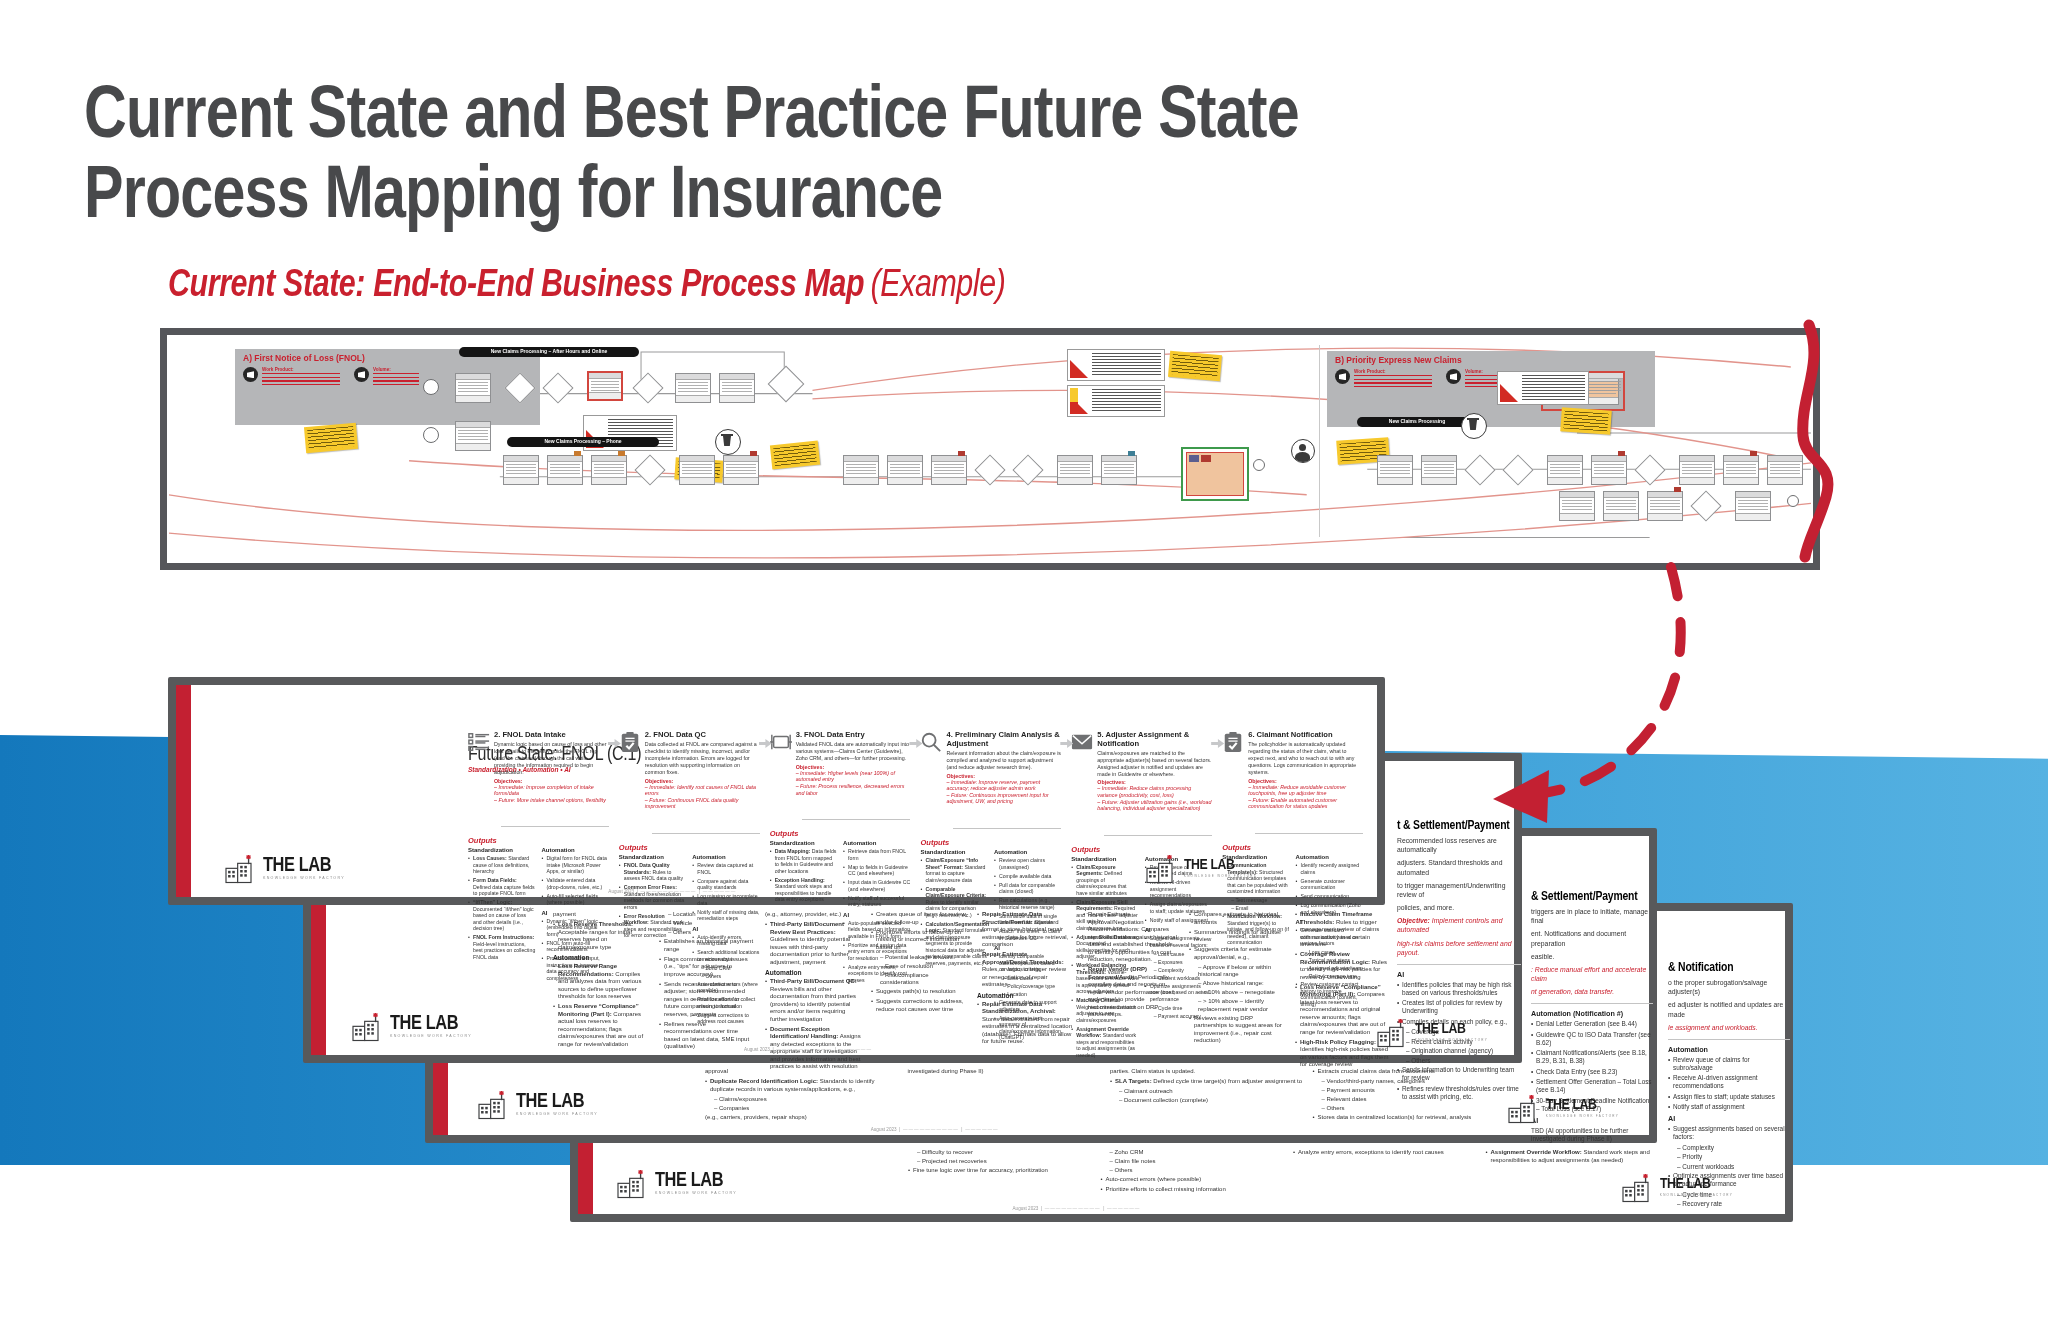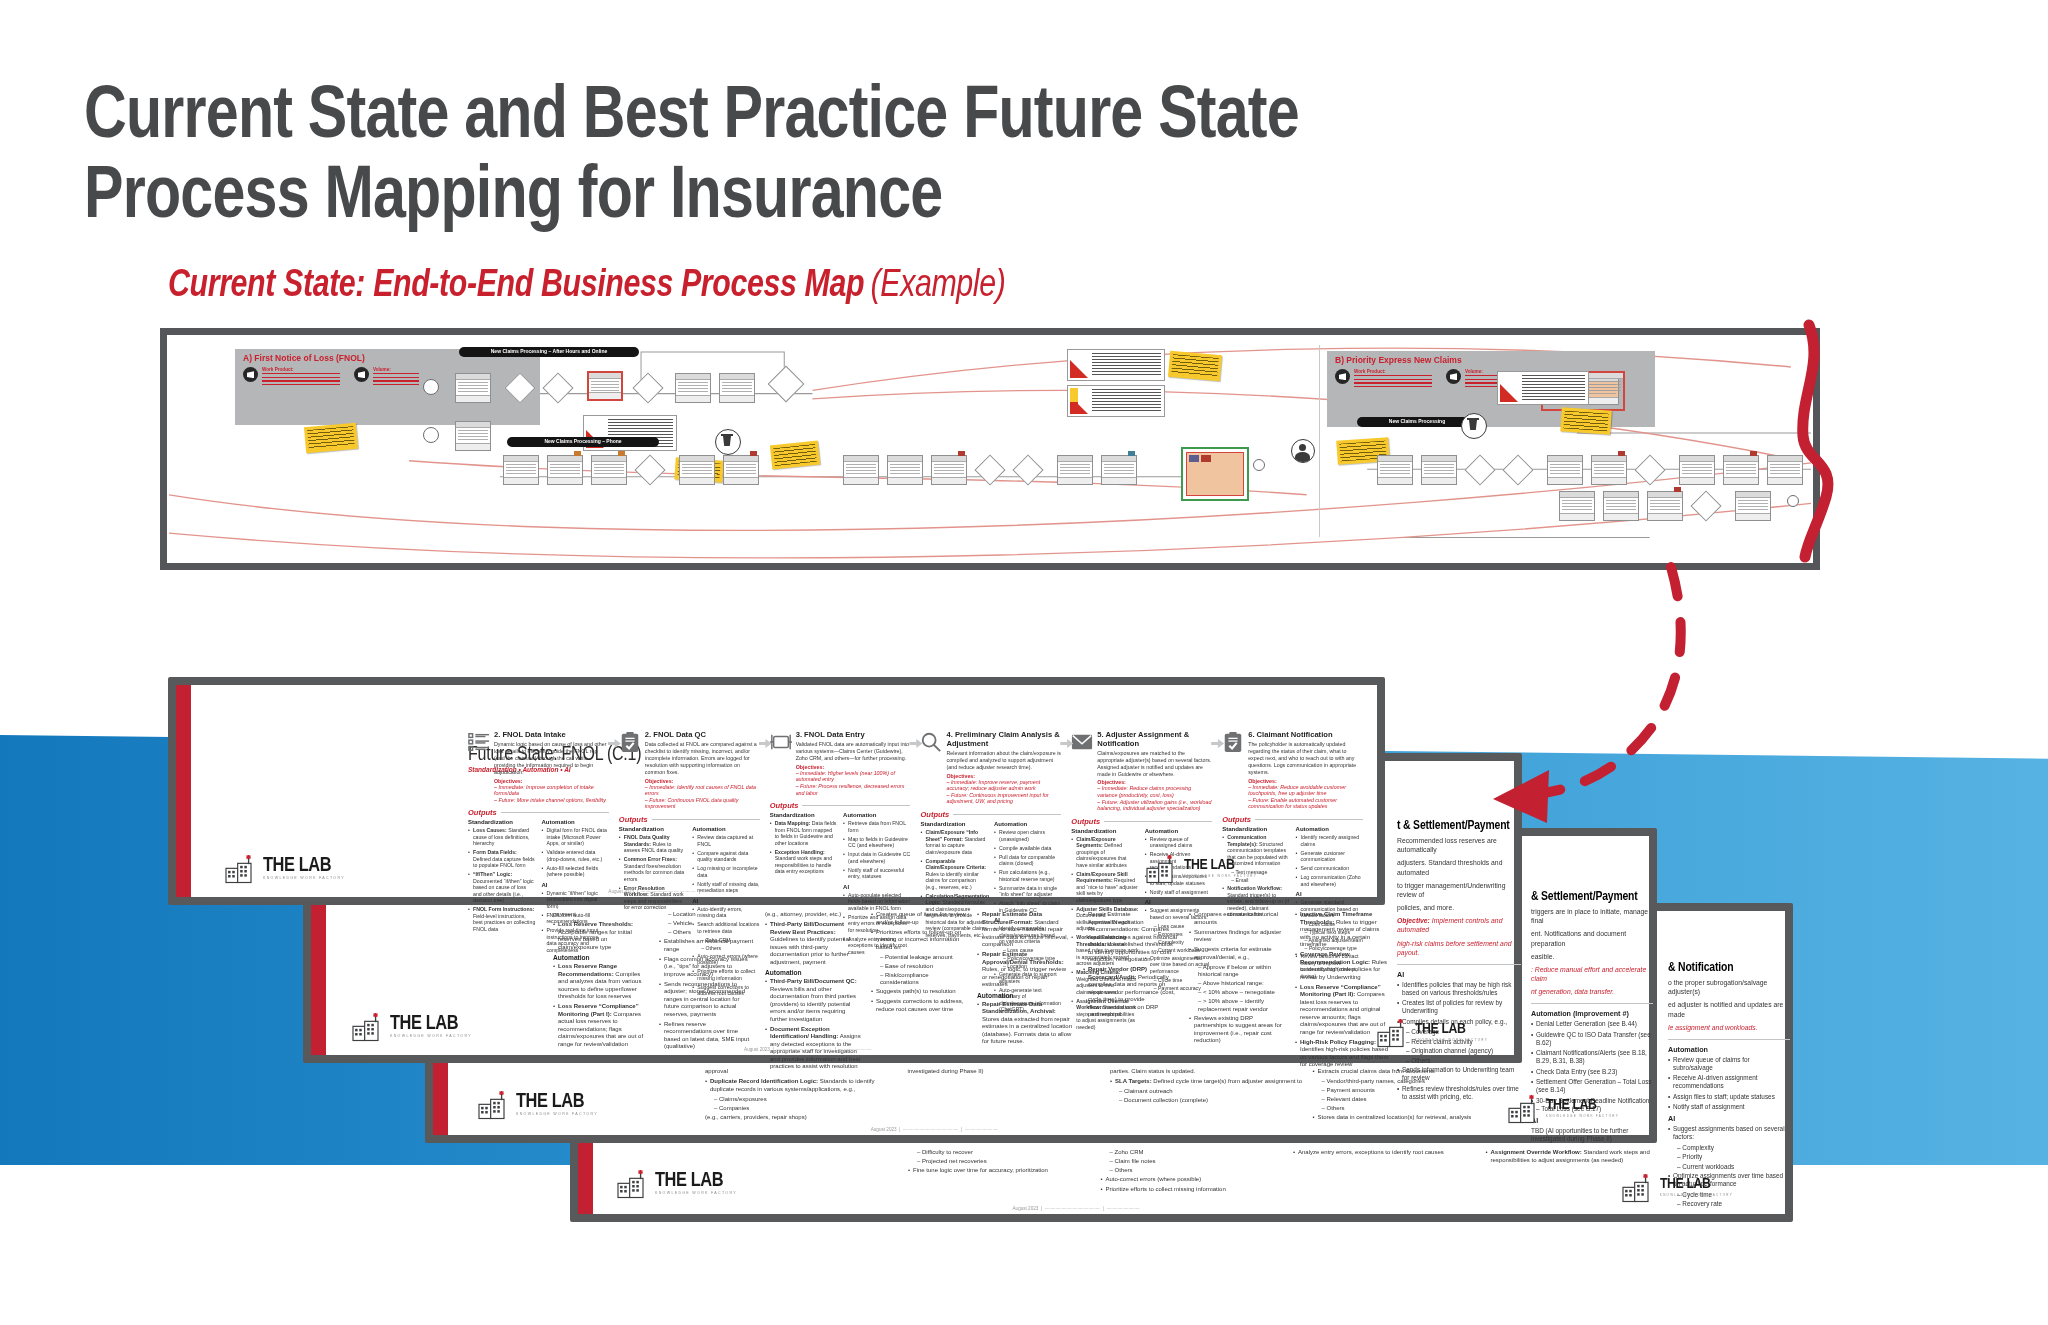--- a/index.html
+++ b/index.html
@@ -104,21 +104,21 @@
   .step{position:relative;}
   .step-top{display:flex;min-height:62px;}
   .sicon{width:22px;flex:0 0 auto;margin-right:4px;color:#6F7072;}
   .sarrow{position:absolute;left:-11px;top:8px;width:13px;height:9px;background:#C7C8CA;
      clip-path:polygon(0 32%,52% 32%,52% 0,100% 50%,52% 100%,52% 68%,0 68%);}
   .st-title{font-size:7.6px;font-weight:700;color:#1f1f1f;line-height:1.15;}
   .st-desc{font-size:5.3px;color:#333;line-height:1.3;margin-top:1.5px;}
   .st-objl{font-size:5.3px;color:#C9202E;font-weight:700;margin-top:2px;}
   .st-obj{font-size:5.3px;color:#C9202E;font-style:italic;line-height:1.25;}
   .outputs-h{display:flex;align-items:center;margin:5px 0 2px;}
-  .outputs-h b{color:#C9202E;font-size:7.5px;font-weight:700;font-style:italic;margin-right:4px;}
+  .outputs-h b{color:#C9202E;font-size:7.5px;font-weight:700;font-style:italic;margin-right:4px;margin-top:28px;}
   .outputs-h i{flex:1;height:1px;background:#c4c4c4;}
   .cols{display:flex;column-gap:6px;}
   .col{flex:1;min-width:0;}
   .col h5{margin:0 0 2px;font-size:6px;color:#1f1f1f;}
   .col h5.later{margin-top:4px;}
   .b-item{font-size:5.2px;color:#333;line-height:1.25;margin-bottom:2.5px;padding-left:5px;position:relative;}
   .b-item::before{content:"•";position:absolute;left:0;top:0;}
   .d-item{font-size:5.2px;color:#333;line-height:1.25;margin-bottom:1.5px;padding-left:9px;}
   .p-item{font-size:5.2px;color:#333;line-height:1.25;margin-bottom:2.5px;}
   .h-item{font-size:6px;font-weight:700;color:#1f1f1f;margin:3px 0 2px;}
@@ -491,21 +491,21 @@
         </div>
       </div>
     <div class="rblock" id="doc3-right" style="left:1098px;top:52px;width:122px;">
         <div class="rt"><span class="cond">&amp; Settlement/Payment</span></div>
         <div class="rp">triggers are in place to initiate, manage final</div>
         <div class="rp">ent. Notifications and document preparation</div>
         <div class="rp">easible.</div>
         <div class="ro">: Reduce manual effort and accelerate claim</div>
         <div class="ro">nt generation, data transfer.</div>
         <div class="rule"></div>
-        <div class="h-item">Automation (Improvement #)</div>
+        <div class="h-item">Automation (Notification #)</div>
         <div class="b-item">Denial Letter Generation (see B.44)</div>
         <div class="b-item">Guidewire QC to ISO Data Transfer (see B.62)</div>
         <div class="b-item">Claimant Notifications/Alerts (see B.18, B.29, B.31, B.38)</div>
         <div class="b-item">Check Data Entry (see B.23)</div>
         <div class="b-item">Settlement Offer Generation – Total Loss (see B.14)</div>
         <div class="b-item">30-Day Settlement Deadline Notification – Total Loss (see B.17)</div>
         <div class="h-item">AI</div>
         <div class="p-item">TBD (AI opportunities to be further investigated during Phase II)</div>
       </div>
     <div class="lab-slot" style="position:absolute;left:44px;bottom:14px;">

